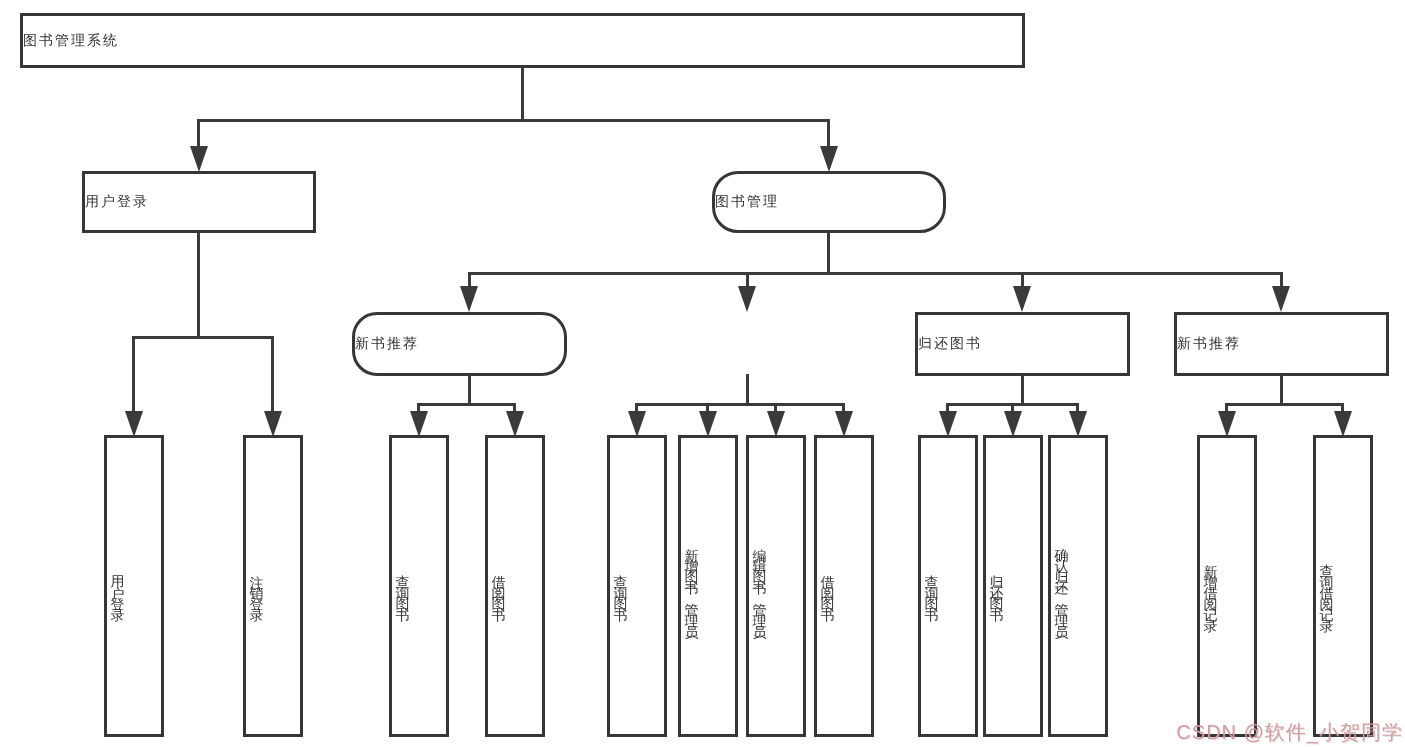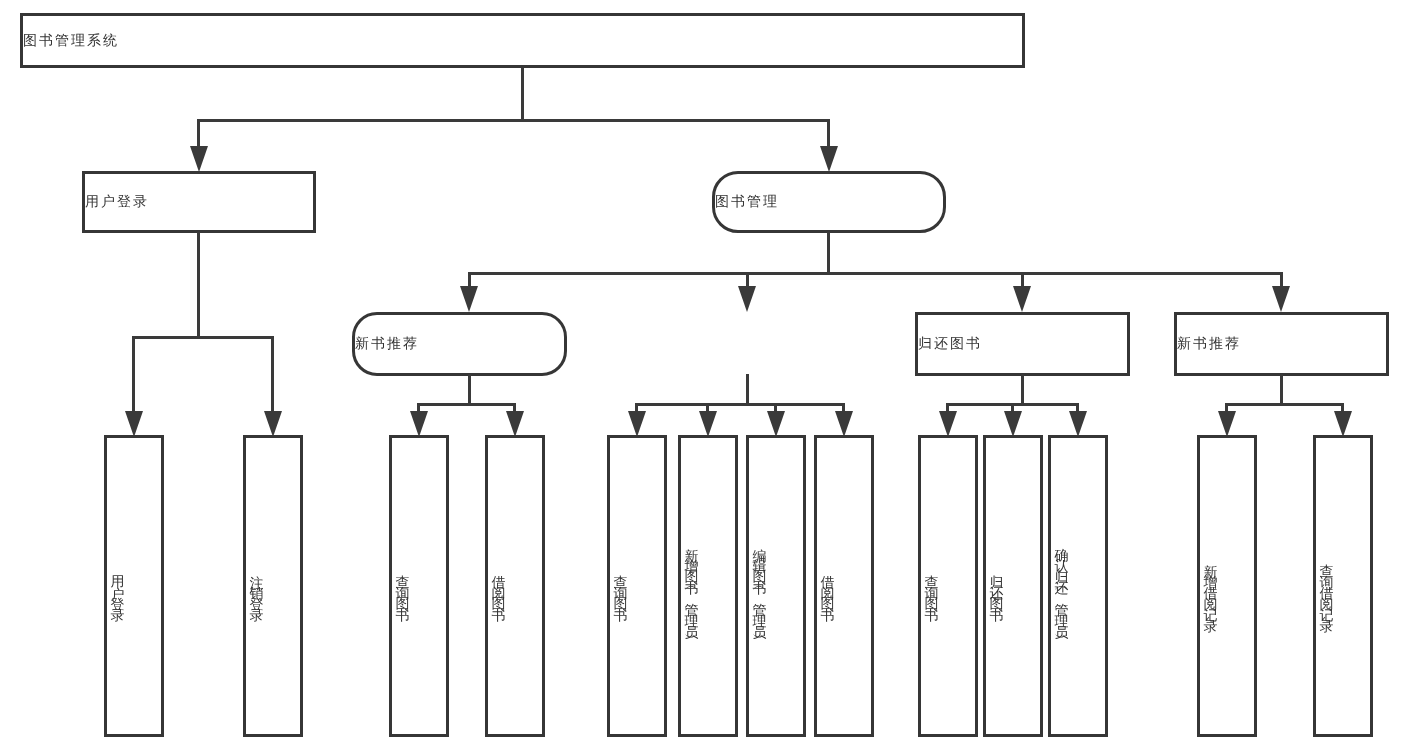--- a/index.html
+++ b/index.html
@@ -150,14 +150,15 @@
     <span>确认归还（管理员）</span>
   </div>
 
   <div class="box leaf" style="left:1197px;">
     <span>新增借阅记录</span>
   </div>
   <div class="box leaf" style="left:1313px;">
     <span>查询借阅记录</span>
   </div>
 
+  <div class="watermark">CSDN @软件_小贺同学</div>
 
 </div>
 
 </body></html>

